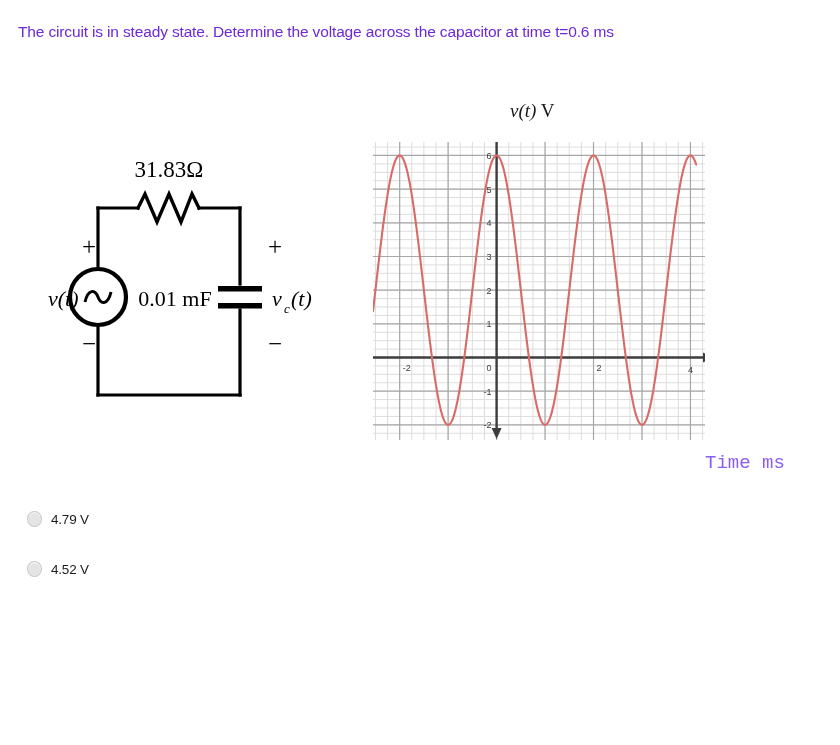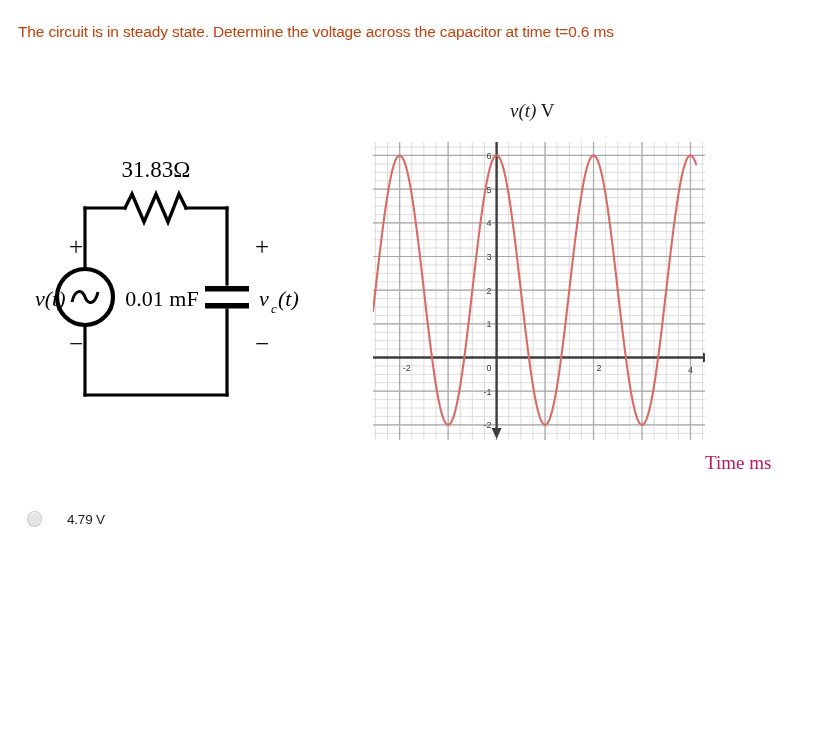--- a/index.html
+++ b/index.html
@@ -19,28 +19,28 @@
   
   #question-text {
     position: absolute;
     left: 18px;
     top: 22px;
     width: 800px;
     font-family: "Liberation Sans", sans-serif;
     font-size: 15.5px;
     line-height: 20px;
     letter-spacing: -0.15px;
-    color: #c2410c;
+    color: #6d28d9;
     white-space: nowrap;
   }
 
   
   #circuit-diagram {
     position: absolute;
-    left: 27px;
+    left: 40px;
     top: 150px;
     width: 310px;
     height: 265px;
   }
   #circuit-diagram svg { display: block; }
   .ckt-label {
     font-family: "Liberation Serif", serif;
     fill: #000;
   }
 
@@ -69,23 +69,23 @@
     top: 42px;
     width: 332px;
     height: 298px;
   }
   #plot-area svg { display: block; }
 
   #time-axis-label {
     position: absolute;
     left: 335px;
     top: 352px;
-    font-family: Liberation Serif, serif;
+    font-family: Liberation Mono, monospace;
     font-size: 19px;
-    color: #be185d;
+    color: #8b5cf6;
     white-space: nowrap;
   }
 
   .tick-text {
     font-family: "Liberation Sans", sans-serif;
     font-size: 9px;
     fill: #3b3b3b;
   }
 
   
@@ -93,21 +93,20 @@
     position: absolute;
     left: 27px;
     top: 500px;
     width: 300px;
   }
   .answer-option {
     display: flex;
     align-items: center;
     height: 38px;
     margin-bottom: 12px;
-    gap: 16px;
   }
   .radio-btn {
     width: 13px;
     height: 14px;
     border-radius: 50%;
     background: #e4e4e4;
     border: 1px solid #c9c9c9;
     box-shadow: inset 0 1px 1px rgba(255,255,255,0.9);
     flex: 0 0 auto;
   }
@@ -294,13 +293,17 @@
 
   <div id="time-axis-label">Time ms</div>
 </div>
 
 <div id="answer-list">
 
 <div class="answer-option">
       <span class="radio-btn"></span>
       <span class="answer-label">4.79 V</span>
     </div>
+    <div class="answer-option">
+      <span class="radio-btn"></span>
+      <span class="answer-label">4.52 V</span>
+    </div>
   </div>
 
 </body></html>

